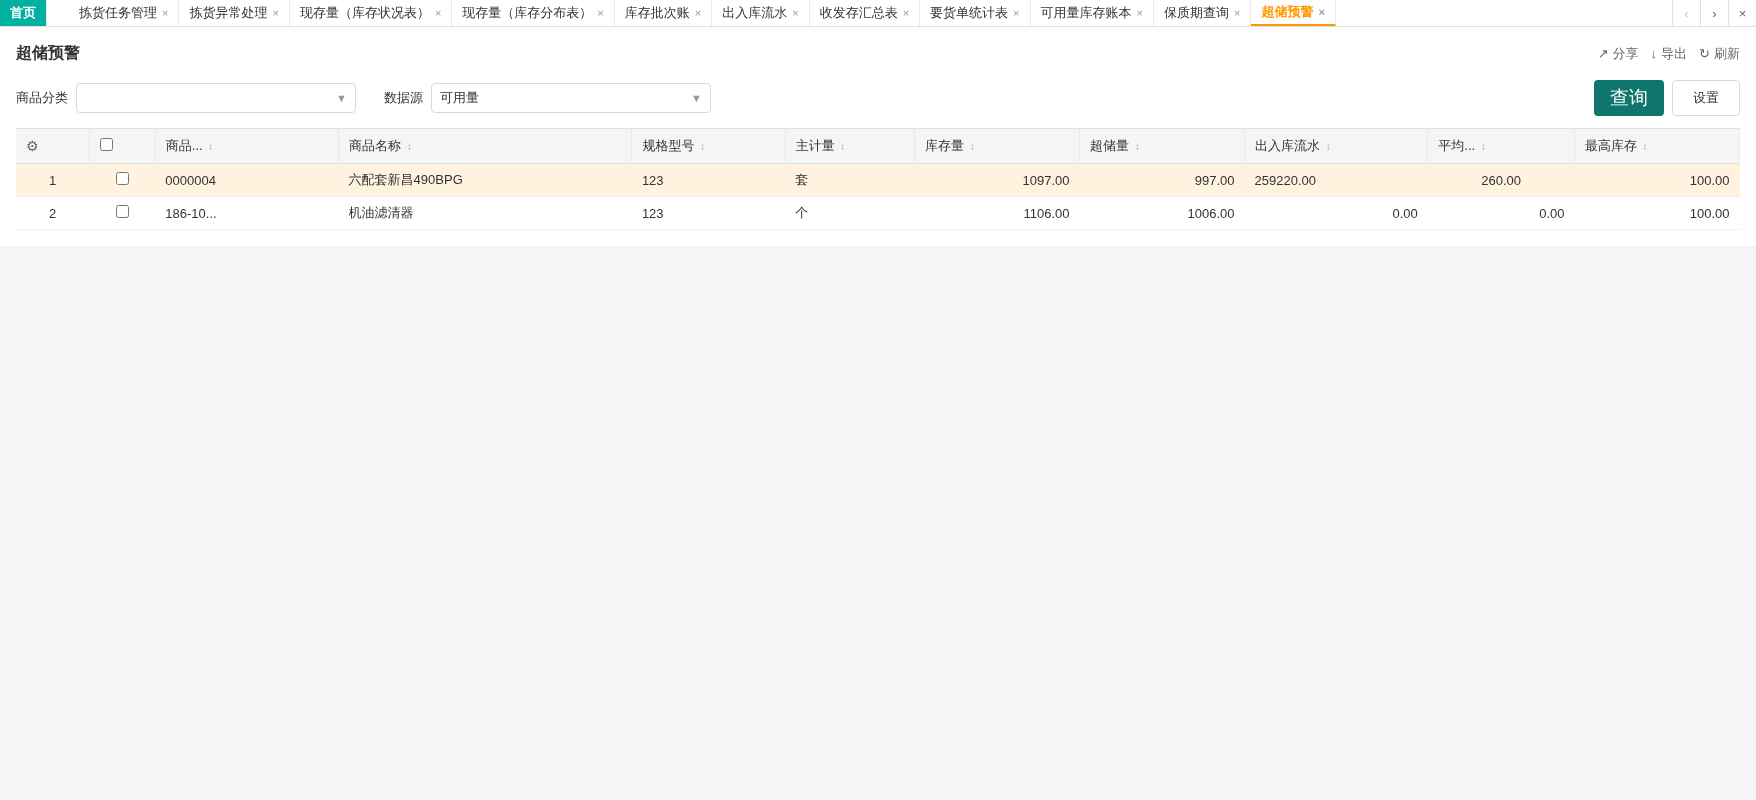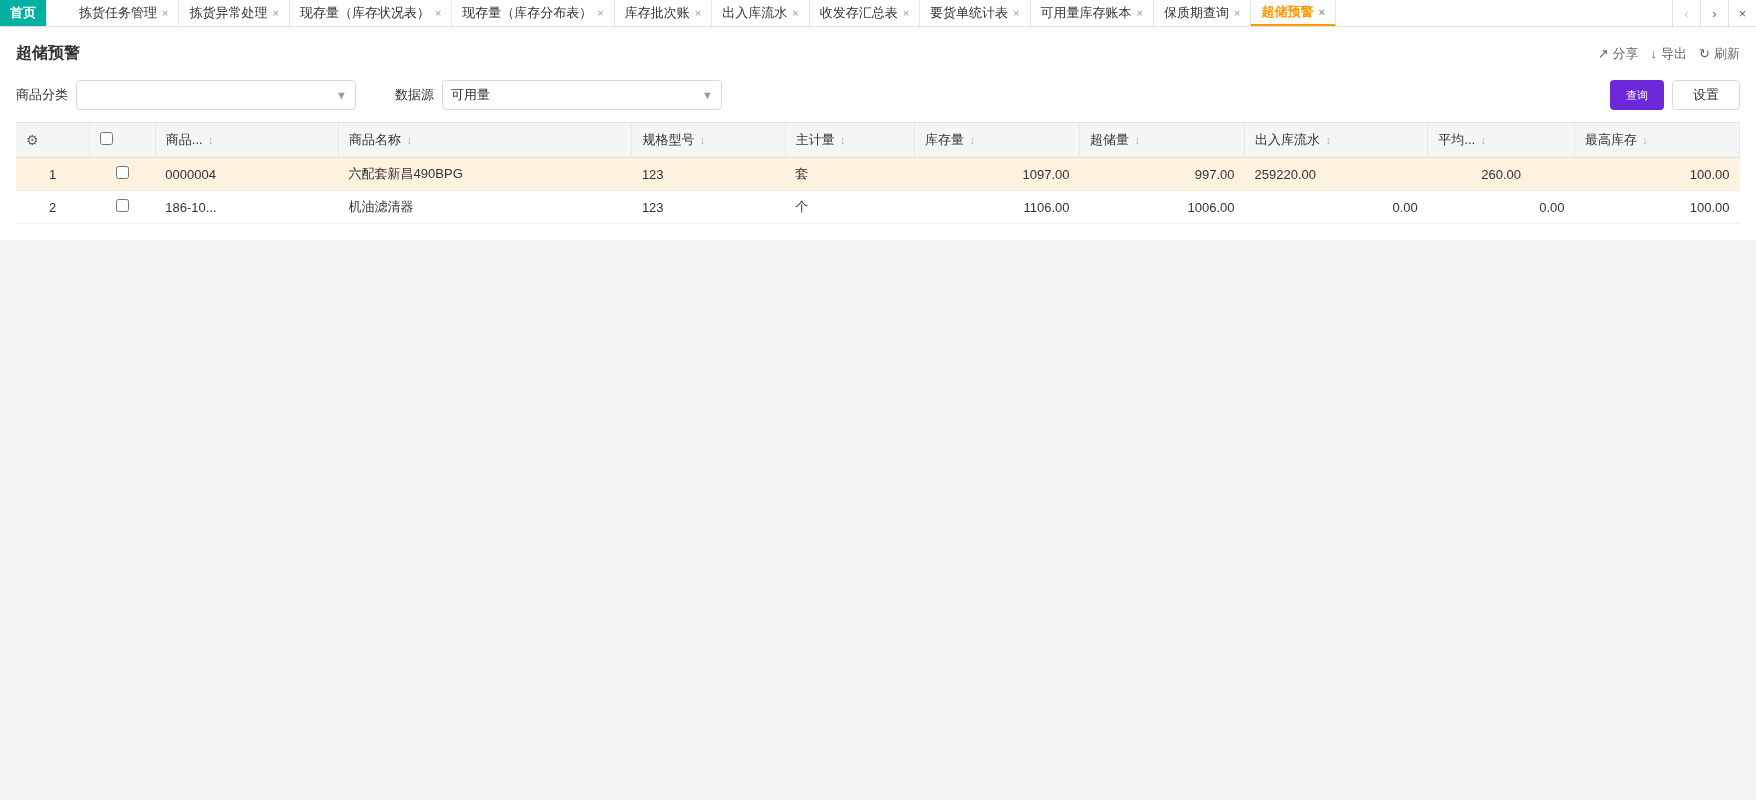--- a/index.html
+++ b/index.html
@@ -90,21 +90,21 @@
       gap: 4px;
       color: #666;
       cursor: pointer;
       font-size: 13px;
     }
 
     
     .filter-bar {
       display: flex;
       align-items: center;
-      gap: 39px;
+      gap: 28px;
       margin-bottom: 12px;
     }
     .filter-item {
       display: flex;
       align-items: center;
       gap: 8px;
     }
     .filter-label {
       color: #333;
       font-size: 13px;
@@ -129,27 +129,27 @@
     .filter-select .arrow {
       color: #999;
       font-size: 11px;
     }
     .filter-actions {
       margin-left: auto;
       display: flex;
       gap: 8px;
     }
     .btn-query {
-      background: #6d28d9;
+      background: #0f766e;
       color: #fff;
       border: none;
       border-radius: 4px;
       padding: 5px 16px;
       cursor: pointer;
-      font-size: 11px;
+      font-size: 19px;
     }
     .btn-setting {
       background: #fff;
       color: #333;
       border: 1px solid #d9d9d9;
       border-radius: 4px;
       padding: 5px 20px;
       cursor: pointer;
       font-size: 13px;
     }

